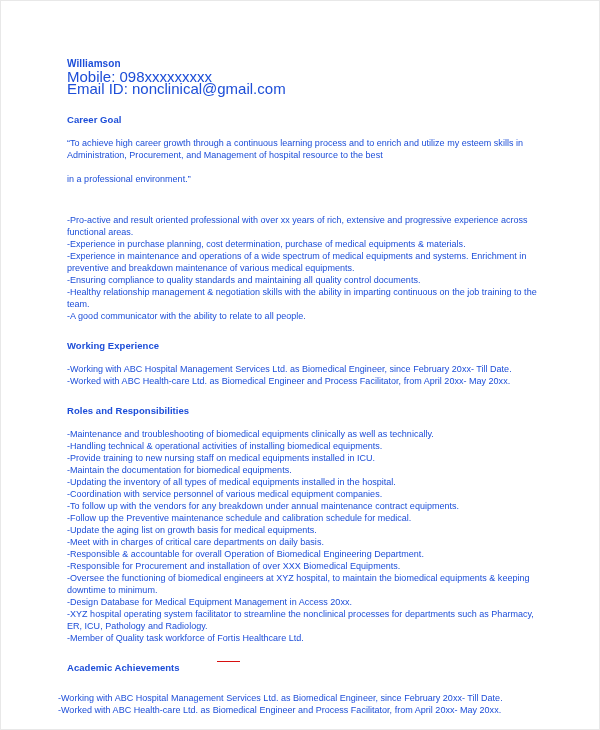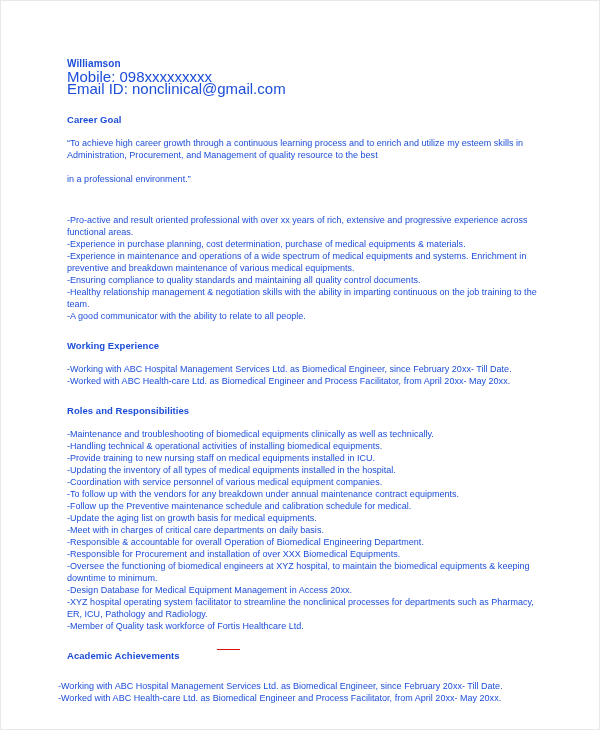--- a/index.html
+++ b/index.html
@@ -75,21 +75,21 @@
       <div class="name">Williamson</div>
       <div class="contact-line">Mobile: 098xxxxxxxxx</div>
       <div class="contact-line">Email ID: nonclinical@gmail.com</div>
     </div>
 
     <div class="gap-xl"></div>
 
     <div>
       <div class="section-heading">Career Goal</div>
       <div class="gap-md"></div>
-      <div class="body-block">“To achieve high career growth through a continuous learning process and to enrich and utilize my esteem skills in Administration, Procurement, and Management of quality resource to the best</div>
+      <div class="body-block">“To achieve high career growth through a continuous learning process and to enrich and utilize my esteem skills in Administration, Procurement, and Management of hospital resource to the best</div>
       <div class="gap-blank"></div>
       <div class="body-block">in a professional environment.”</div>
     </div>
 
     <div class="gap-xl"></div>
 
     <div>
       <div class="gap-md"></div>
       <div class="body-block">-Pro-active and result oriented professional with over xx years of rich, extensive and progressive experience across functional areas.</div>
       <div class="body-block">-Experience in purchase planning, cost determination, purchase of medical equipments &amp; materials.</div>
@@ -109,20 +109,21 @@
     </div>
 
     <div class="gap-xl"></div>
 
     <div>
       <div class="section-heading">Roles and Responsibilities</div>
       <div class="gap-md"></div>
       <div class="body-block">-Maintenance and troubleshooting of biomedical equipments clinically as well as technically.</div>
       <div class="body-block">-Handling technical &amp; operational activities of installing biomedical equipments.</div>
       <div class="body-block">-Provide training to new nursing staff on medical equipments installed in ICU.</div>
+      <div class="body-block">-Maintain the documentation for biomedical equipments.</div>
       <div class="body-block">-Updating the inventory of all types of medical equipments installed in the hospital.</div>
       <div class="body-block">-Coordination with service personnel of various medical equipment companies.</div>
       <div class="body-block">-To follow up with the vendors for any breakdown under annual maintenance contract equipments.</div>
       <div class="body-block">-Follow up the Preventive maintenance schedule and calibration schedule for medical.</div>
       <div class="body-block">-Update the aging list on growth basis for medical equipments.</div>
       <div class="body-block">-Meet with in charges of critical care departments on daily basis.</div>
       <div class="body-block">-Responsible &amp; accountable for overall Operation of Biomedical Engineering Department.</div>
       <div class="body-block">-Responsible for Procurement and installation of over XXX Biomedical Equipments.</div>
       <div class="body-block">-Oversee the functioning of biomedical engineers at XYZ hospital, to maintain the biomedical equipments &amp; keeping downtime to minimum.</div>
       <div class="body-block">-Design Database for Medical Equipment Management in Access 20xx.</div>

